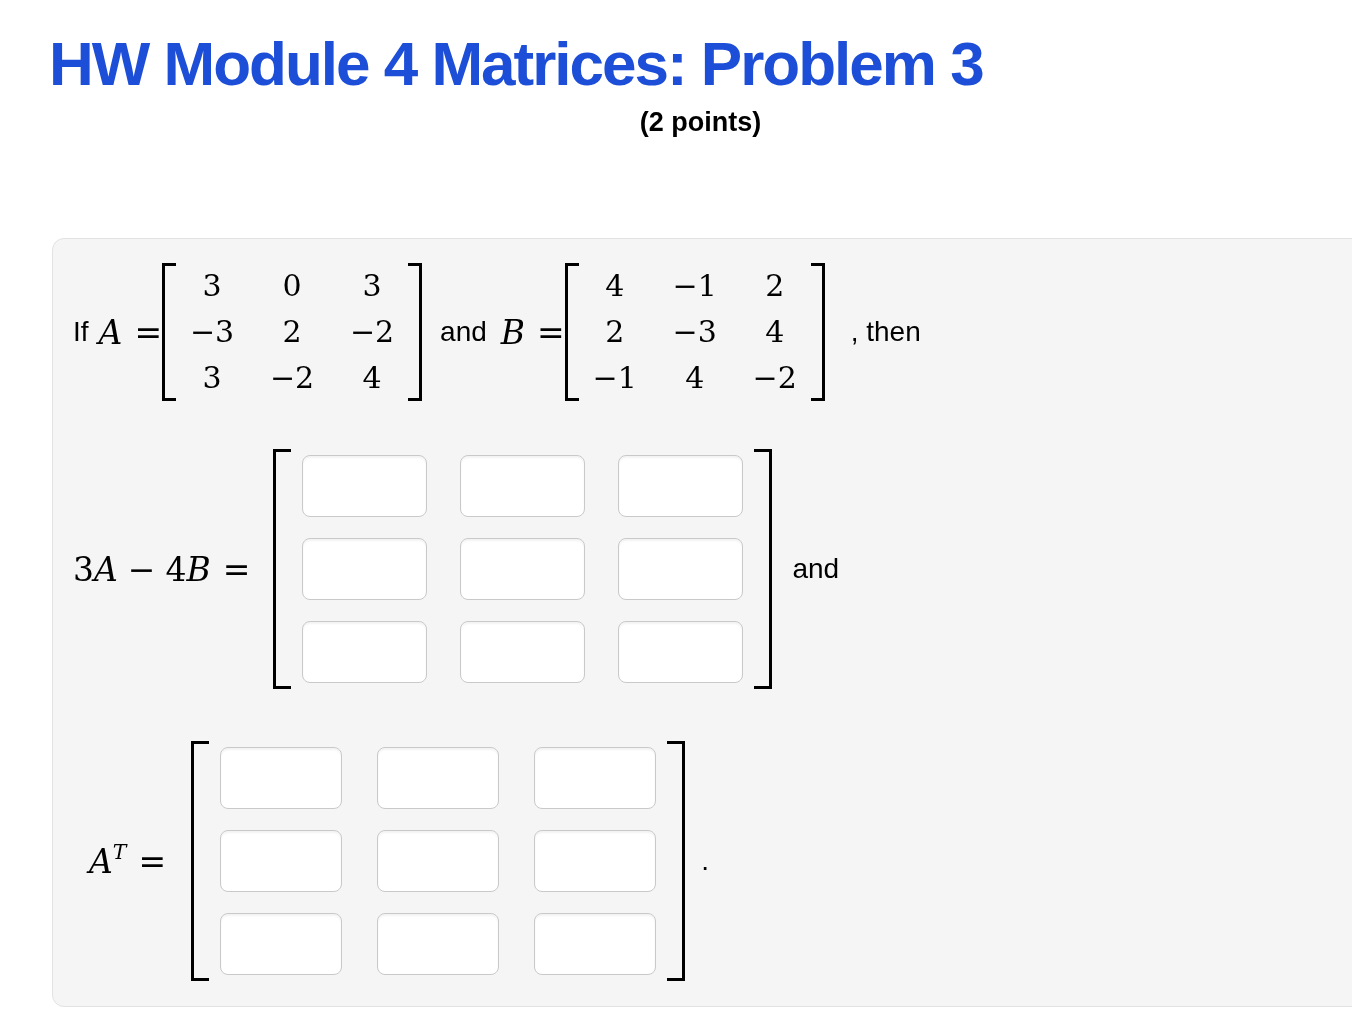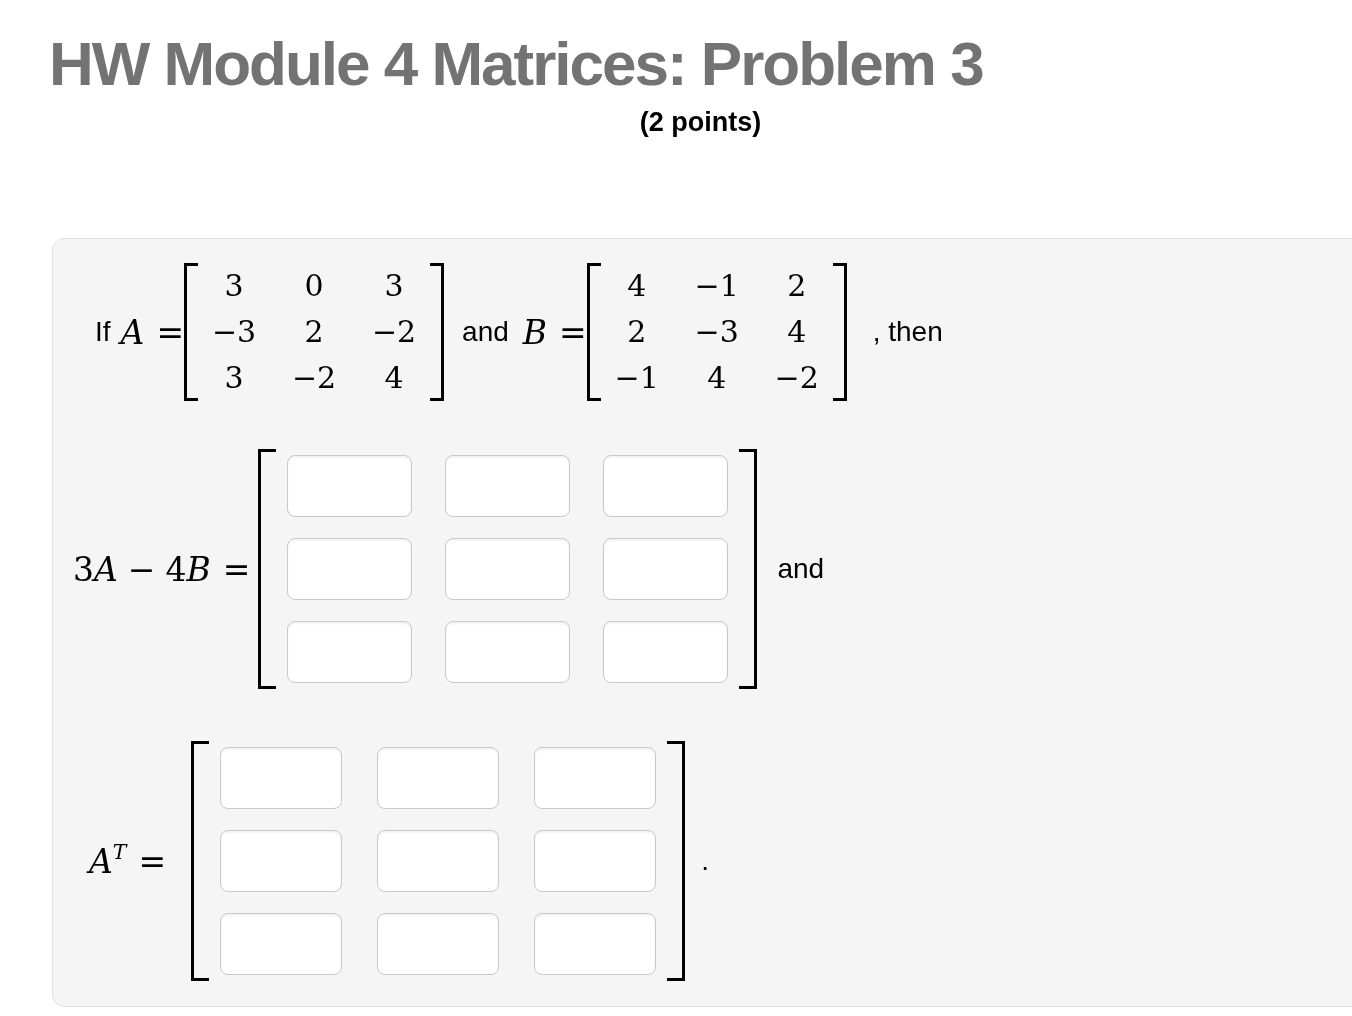--- a/index.html
+++ b/index.html
@@ -11,21 +11,21 @@
     color: #000;
   }
   .page { position: relative; width: 1352px; height: 1016px; }
 
   .title {
     margin: 0;
     padding: 28px 0 0 49px;
     font-size: 62px;
     font-weight: 700;
     letter-spacing: -2px;
-    color: #737373;
+    color: #1d4ed8;
     font-family: "Liberation Sans", sans-serif;
   }
   .points {
     margin: 8px 0 0 49px;
     font-size: 27px;
     font-weight: 700;
     text-align: center;
   }
 
   .card {
@@ -90,23 +90,23 @@
     font-size: 24px;
     padding: 0 10px;
     font-family: "Liberation Sans", sans-serif;
   }
   .agrid.at input.acell { width: 122px; }
 
   .intro-row { margin-top: 0; }
   .expr1-row { margin-top: 48px; }
   .expr2-row { margin-top: 52px; }
 
-  .gap-r-10 { margin-right: 10px; margin-left: 22px; }
+  .gap-r-10 { margin-right: 10px; }
   .gap-r-14 { margin-right: 14px; }
-  .gap-r-18 { margin-right: 8px; }
+  .gap-r-18 { margin-right: 23px; }
   .gap-r-25 { margin-right: 25px; margin-left: 16px; }
   .gap-l-14 { margin-left: 26px; }
   .gap-l-16 { margin-left: 16px; }
   .gap-l-18 { margin-left: 18px; }
   .gap-l-20 { margin-left: 20px; }
 </style>
 </head>
 <body>
 
 <div class="page">

